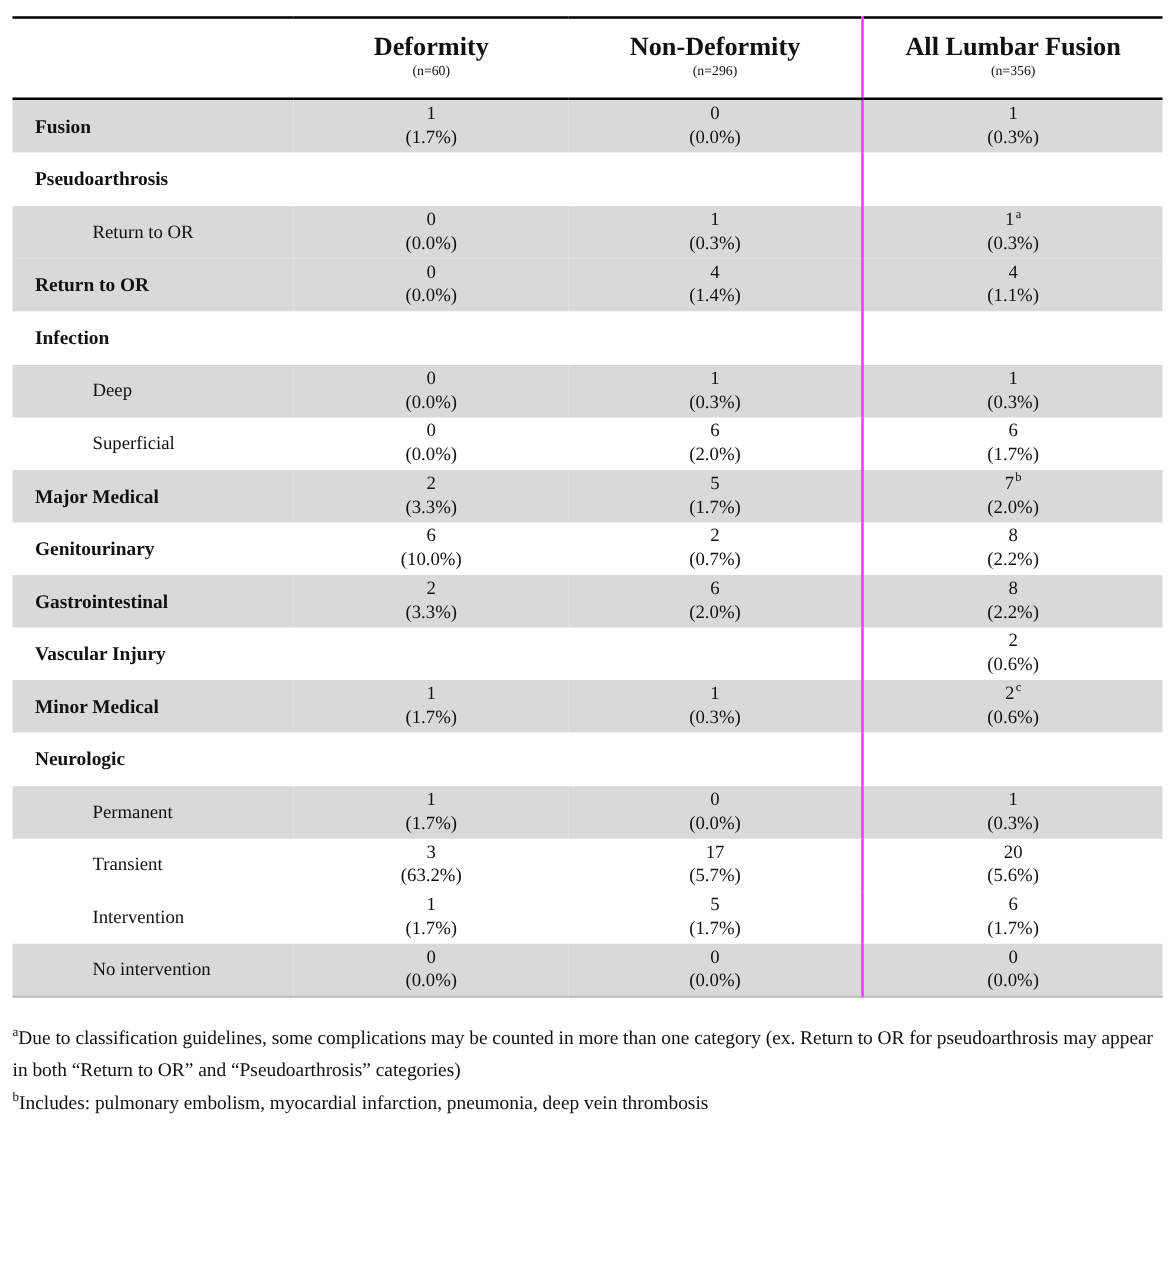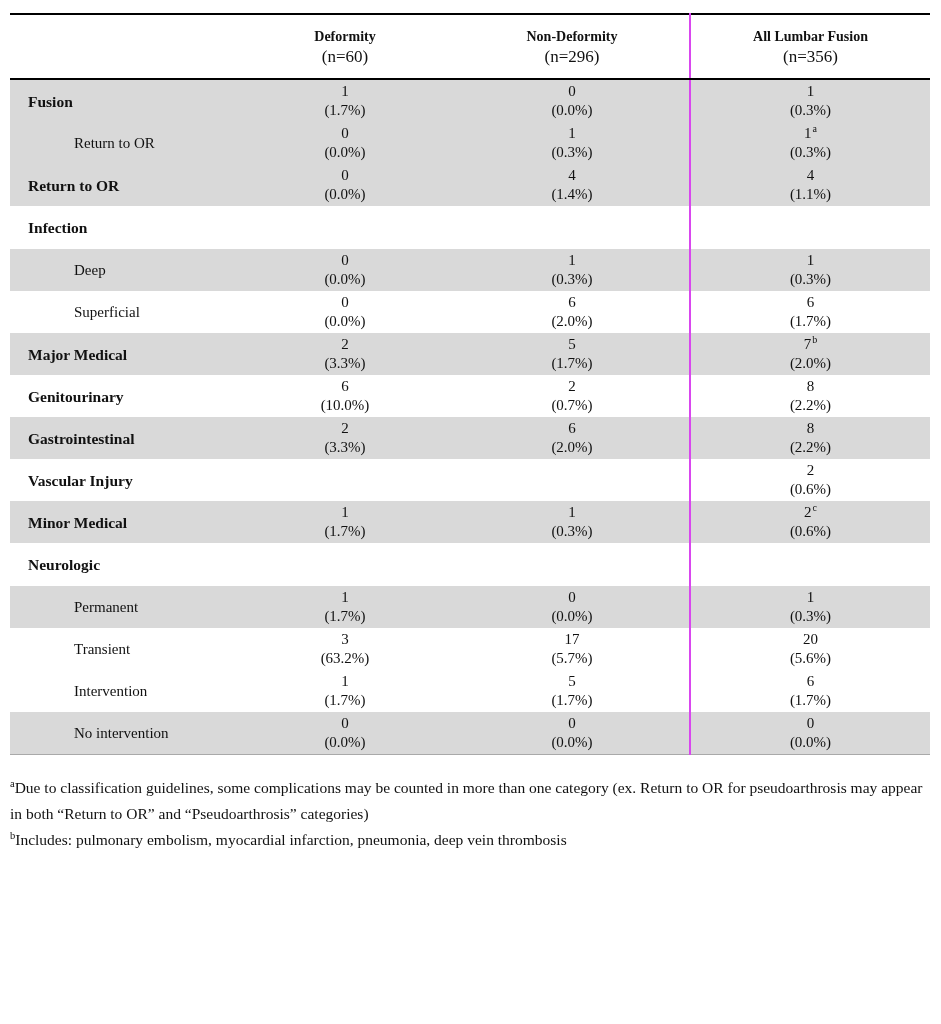--- a/index.html
+++ b/index.html
@@ -29,22 +29,22 @@
   col.c-nondef{ width: 235px; }
   col.c-all   { width: 240px; }
 
   thead th {
     border-bottom: 2px solid #000000;
     padding: 12px 0 11px 0;
     vertical-align: middle;
     text-align: center;
     font-weight: normal;
   }
-  .col-name { font-weight: bold; font-size: 14px; line-height: 20px; }
-  .col-n    { font-size: 17px; line-height: 20px; }
+  .col-name { font-weight: bold; font-size: 21px; line-height: 20px; }
+  .col-n    { font-size: 11px; line-height: 20px; }
 
   tbody td { vertical-align: middle; }
   tr.shaded td { background: #d9d9d9; }
 
   .label-cell {
     padding: 2px 0 2px 18px;
     font-size: 15.5px;
     line-height: 19px;
     text-align: left;
   }
@@ -120,20 +120,26 @@
           </td>
           <td class="value-cell">
             <div class="count"><span>0</span></div>
             <div class="pct">(0.0%)</div>
           </td>
           <td class="value-cell divider">
             <div class="count"><span>1</span></div>
             <div class="pct">(0.3%)</div>
           </td>
         </tr>
+        <tr class="plain section-row">
+          <td class="label-cell bold">Pseudoarthrosis</td>
+          <td class="value-cell"></td>
+          <td class="value-cell"></td>
+          <td class="value-cell divider"></td>
+        </tr>
         <tr class="shaded">
           <td class="label-cell indent">Return to OR</td>
           <td class="value-cell">
             <div class="count"><span>0</span></div>
             <div class="pct">(0.0%)</div>
           </td>
           <td class="value-cell">
             <div class="count"><span>1</span></div>
             <div class="pct">(0.3%)</div>
           </td>

